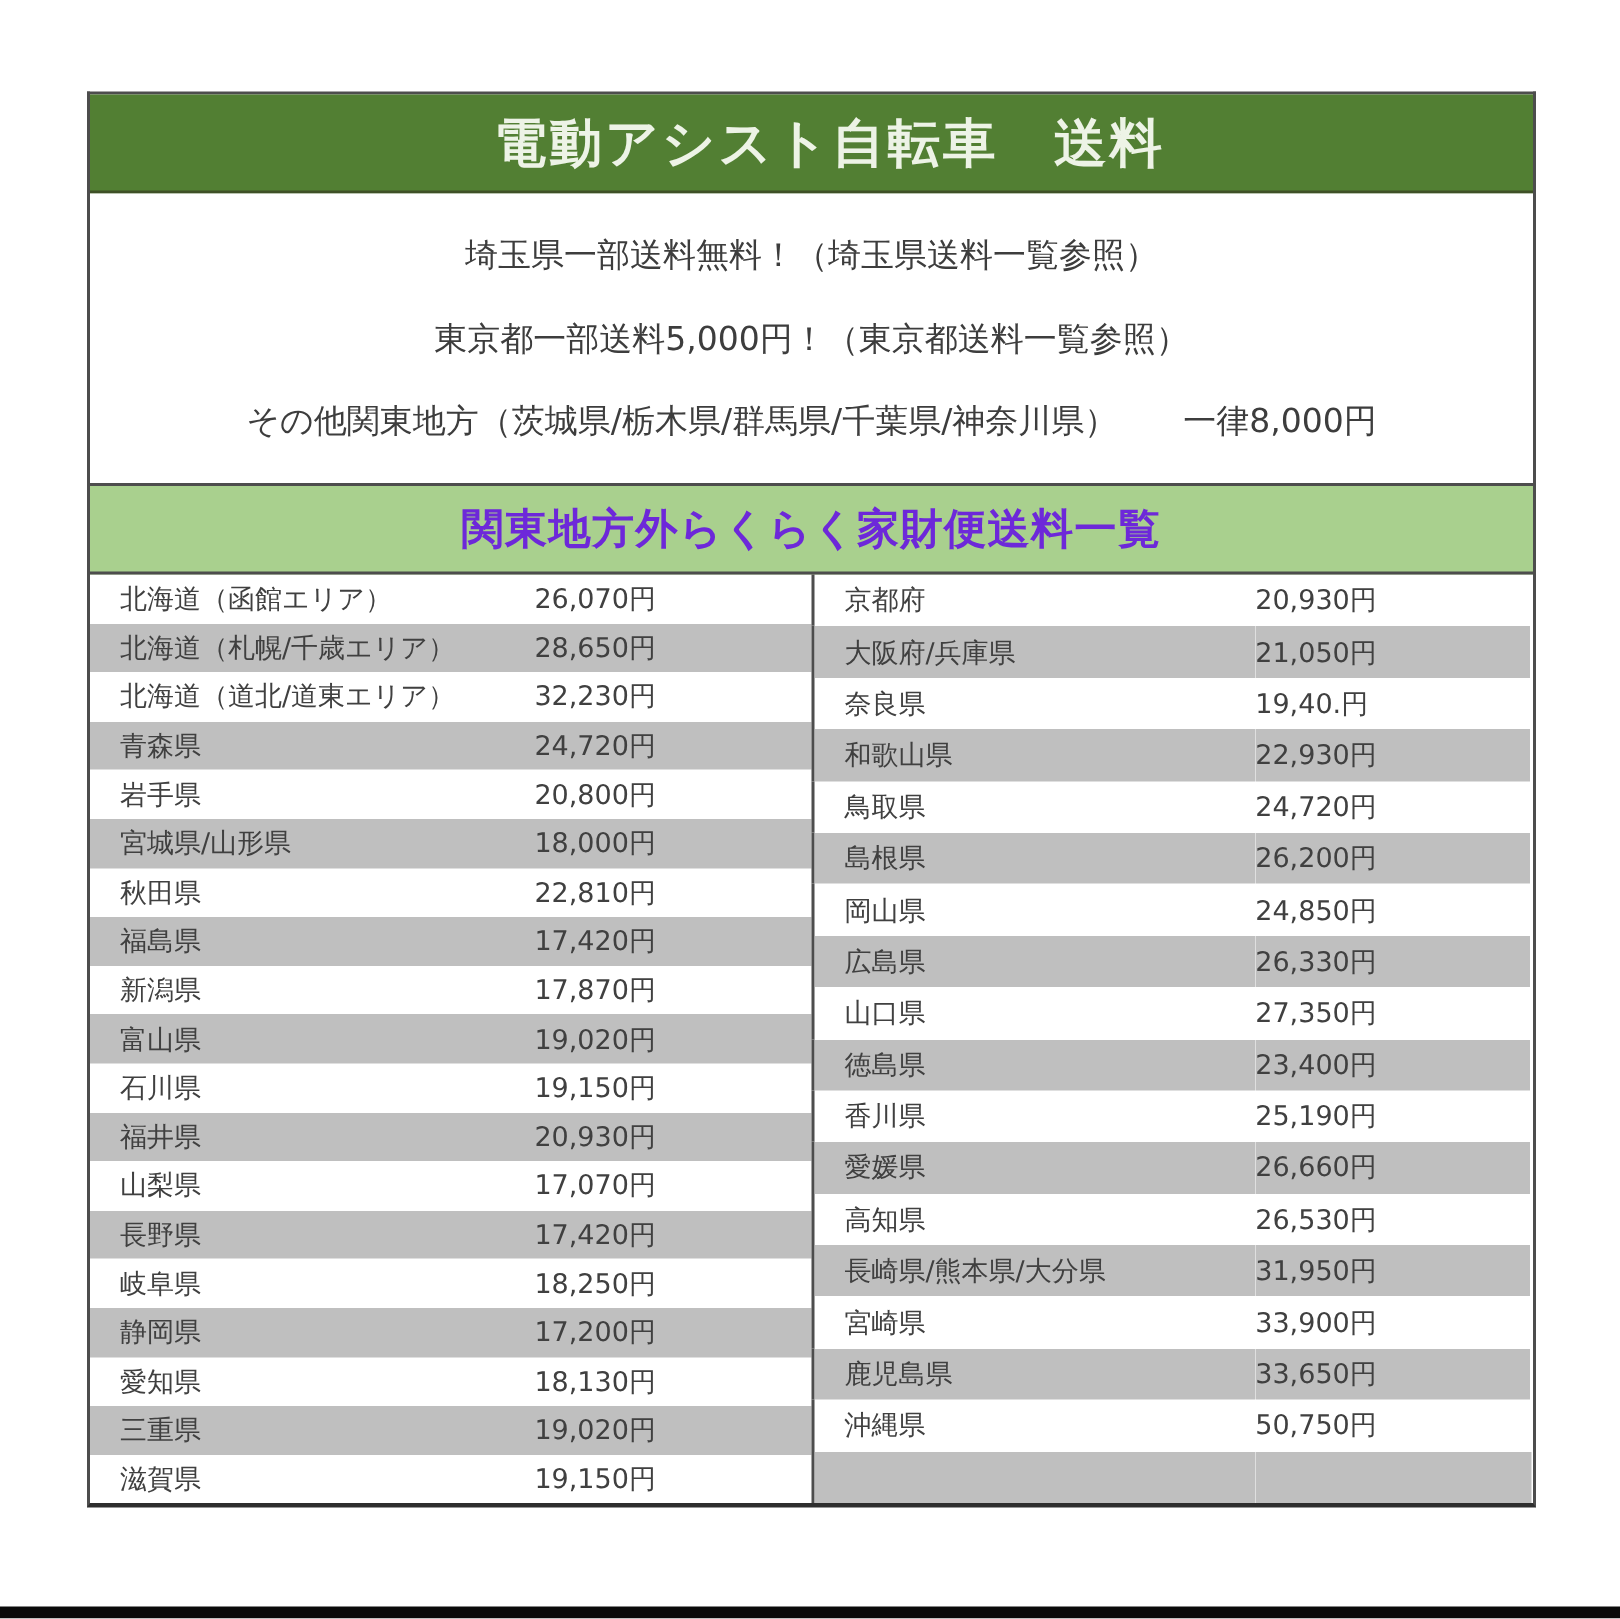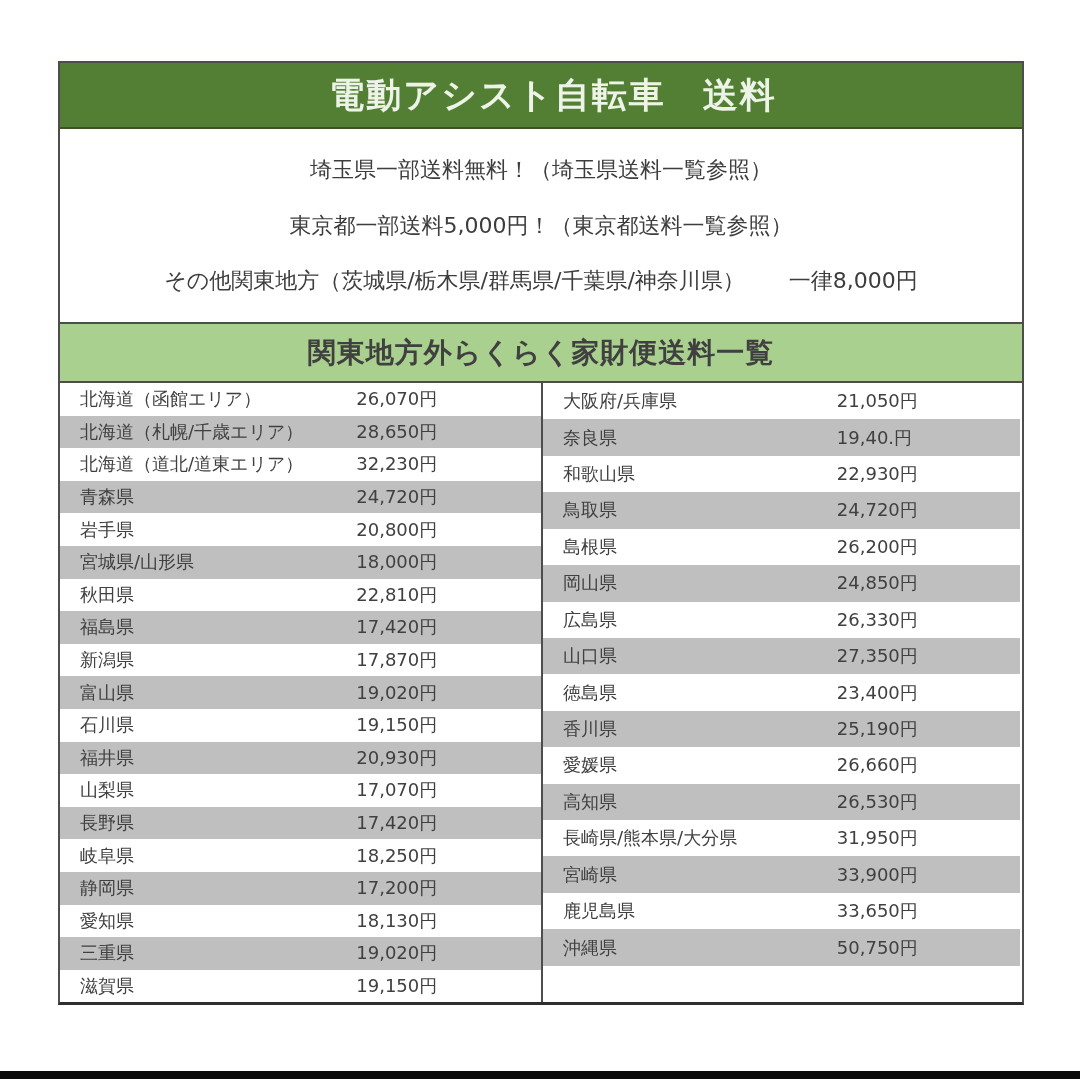--- a/index.html
+++ b/index.html
@@ -54,21 +54,21 @@
     background: #a9d08e;
     border-top: 2px solid #4d4d4d;
     border-bottom: 2px solid #4d4d4d;
     display: flex;
     align-items: center;
     justify-content: center;
   }
   .subheader-title {
     font-size: 28px;
     font-weight: bold;
-    color: #404040;
+    color: #6d28d9;
     letter-spacing: 1px;
   }
   .table-area {
     display: grid;
     grid-template-columns: 1fr 1fr;
   }
   table.fee-table {
     width: 100%;
     border-collapse: collapse;
     table-layout: fixed;
@@ -200,20 +200,24 @@
           </tr>
           <tr>
             <td class="region">滋賀県</td>
             <td class="price">19,150円</td>
           </tr>
         </tbody>
     </table>
     <table class="fee-table right">
       <tbody>
           <tr>
+            <td class="region">京都府</td>
+            <td class="price">20,930円</td>
+          </tr>
+          <tr>
             <td class="region">大阪府/兵庫県</td>
             <td class="price">21,050円</td>
           </tr>
           <tr>
             <td class="region">奈良県</td>
             <td class="price">19,40.円</td>
           </tr>
           <tr>
             <td class="region">和歌山県</td>
             <td class="price">22,930円</td>

